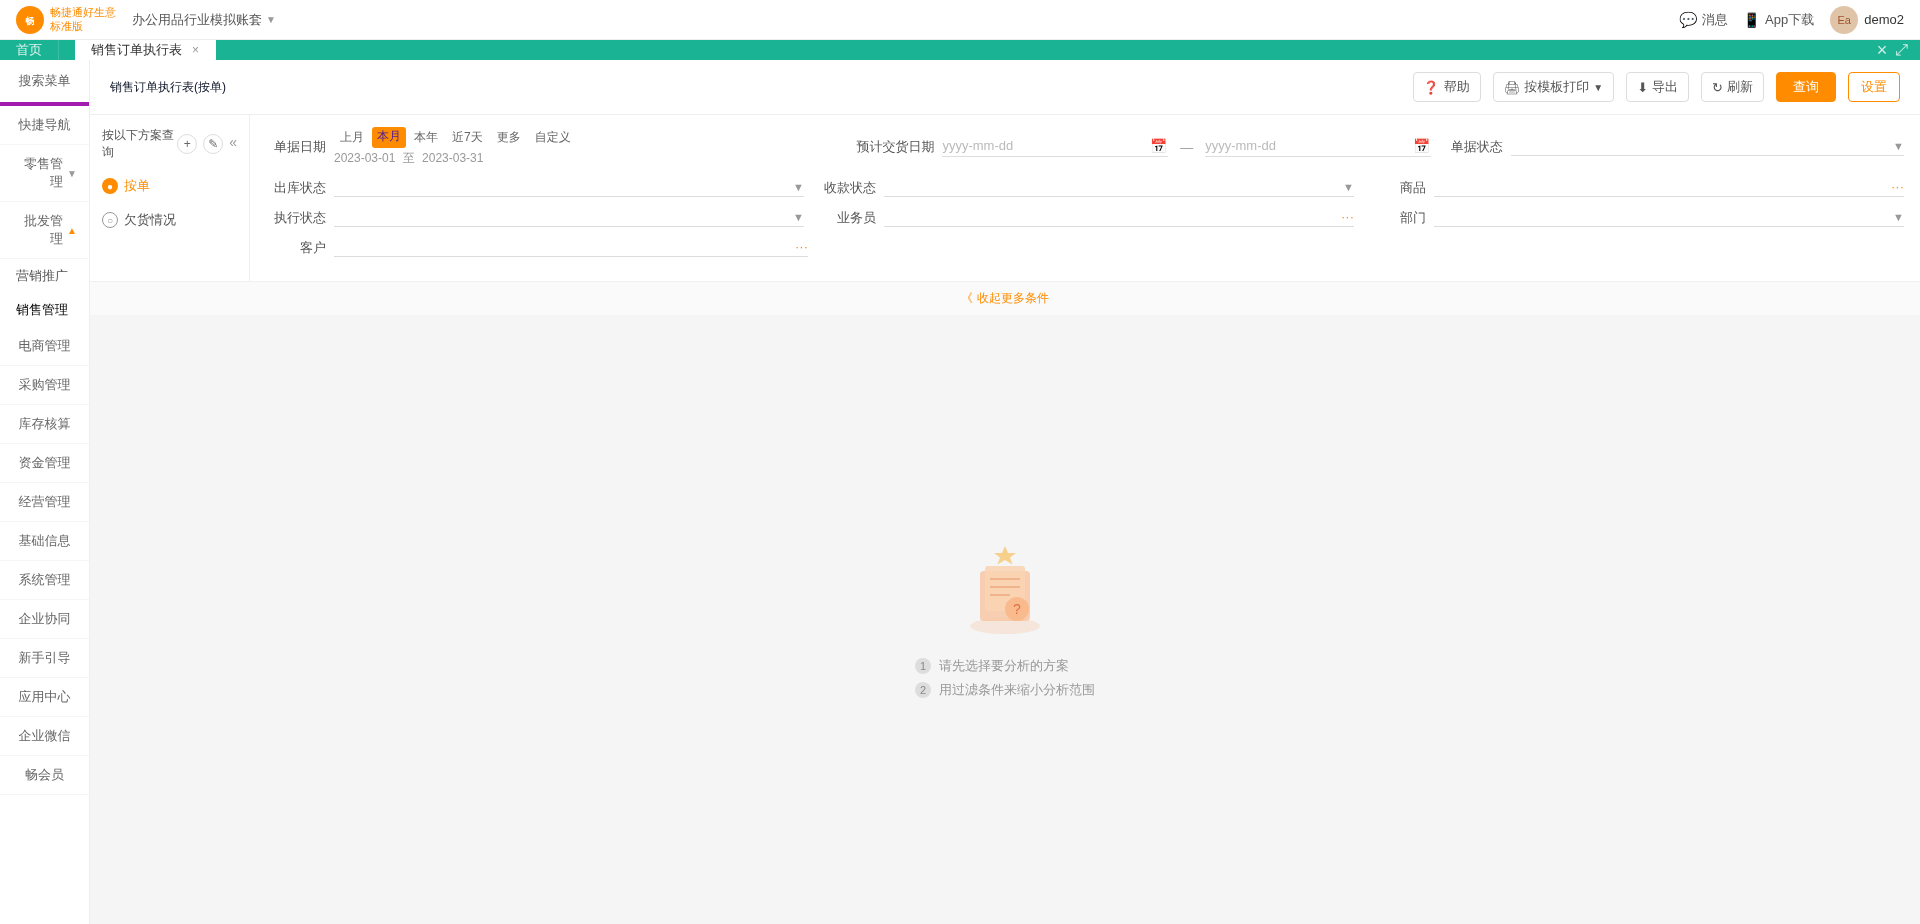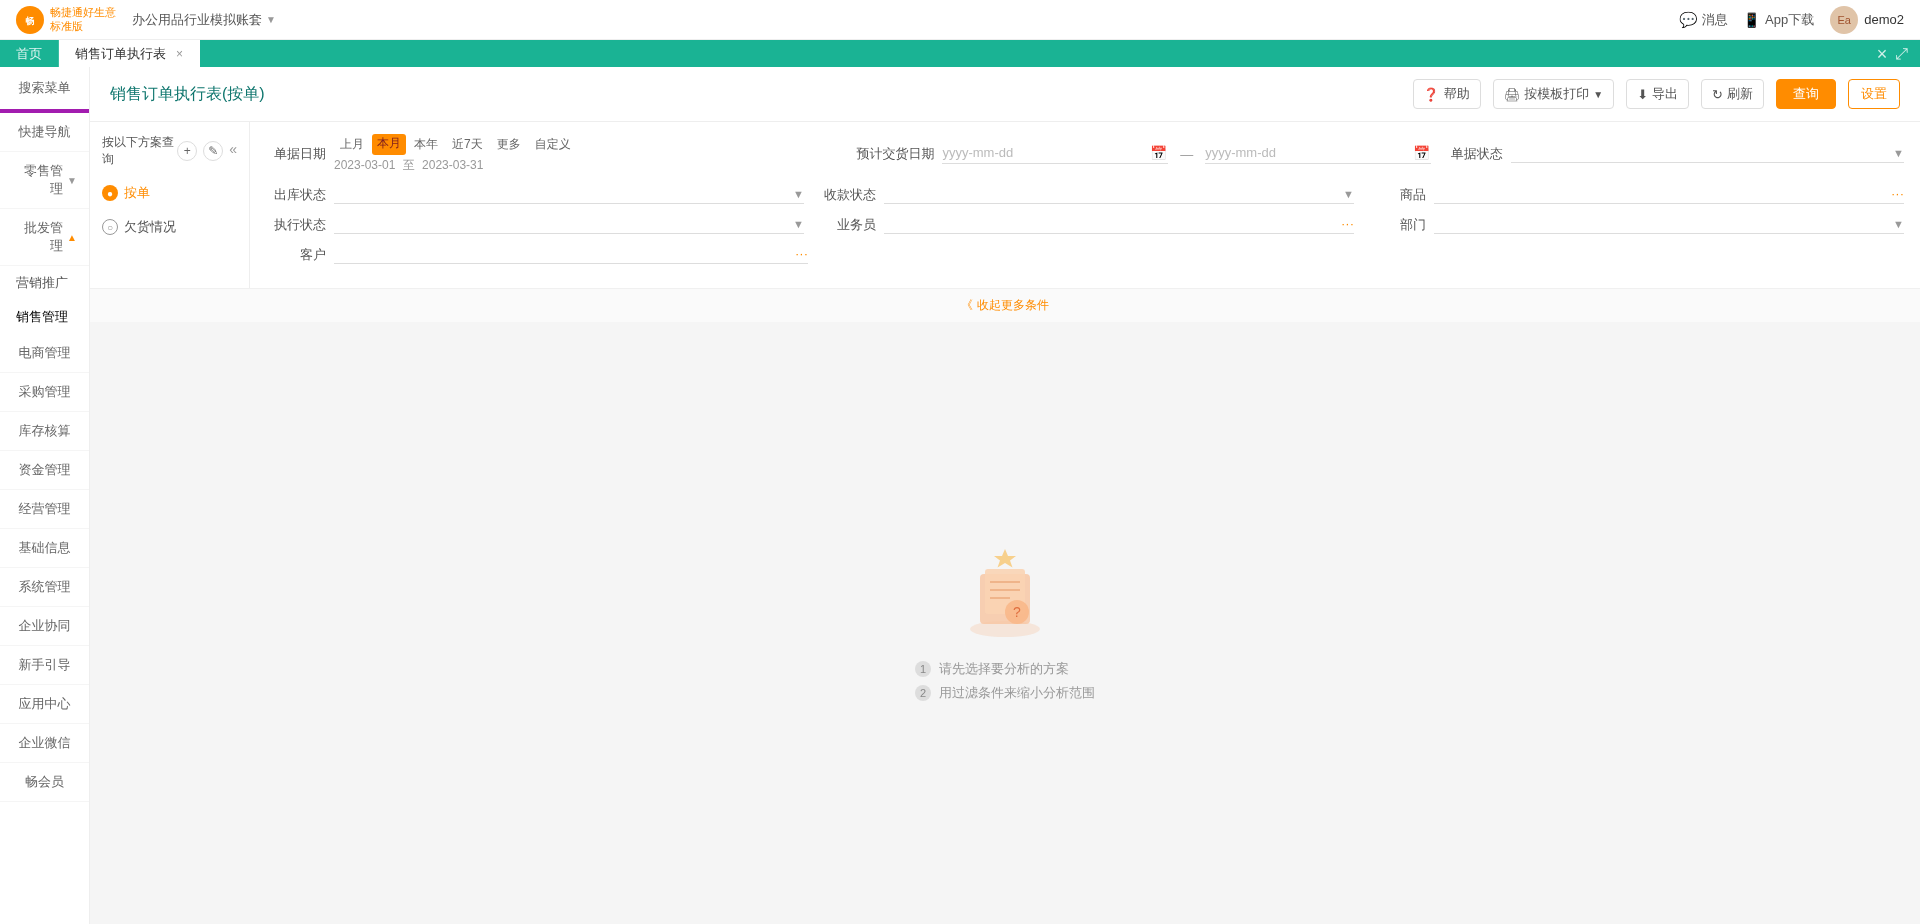--- a/index.html
+++ b/index.html
@@ -75,26 +75,26 @@
       display: flex;
       align-items: center;
       justify-content: center;
       font-size: 11px;
       color: #a0522d;
     }
     .user-name { font-size: 13px; color: #333; cursor: pointer; }
 
     
     .nav-tabs {
-      height: 27px;
+      height: 20px;
       background: #1ab394;
       display: flex;
       align-items: stretch;
       flex-shrink: 0;
-      gap: 0;
+      gap: 16px;
       justify-content: space-between;
     }
     .nav-tab {
       display: flex;
       align-items: center;
       padding: 0 16px;
       color: rgba(255,255,255,0.85);
       font-size: 13px;
       cursor: pointer;
       gap: 6px;
@@ -186,23 +186,23 @@
     .page-header {
       background: #fff;
       padding: 12px 20px;
       display: flex;
       align-items: center;
       justify-content: space-between;
       border-bottom: 1px solid #eee;
       flex-shrink: 0;
     }
     .page-title {
-      font-size: 16px;
+      font-size: 12px;
       font-weight: 500;
-      color: #0f766e;
+      color: #0f172a;
       text-align: right;
     }
     .page-header-actions {
       display: flex;
       align-items: center;
       gap: 12px;
     }
     .header-btn {
       display: flex;
       align-items: center;
@@ -609,21 +609,21 @@
 
         <div class="filter-content">
 
           <div class="filter-row">
 
             <div class="filter-field" style="flex:1.5;">
               <span class="filter-label">单据日期</span>
               <div style="display:flex;flex-direction:column;flex:1;justify-content:flex-end;">
                 <div class="date-tabs">
                   <span class="date-tab">上月</span>
-                  <span class="date-tab active" style="background:#ff8c00;color:#7f1d1d;border-radius:3px;padding:1px 5px;">本月</span>
+                  <span class="date-tab active" style="background:#ff8c00;color:#4c1d95;border-radius:3px;padding:1px 5px;">本月</span>
                   <span class="date-tab">本年</span>
                   <span class="date-tab">近7天</span>
                   <span class="date-tab">更多</span>
                   <span class="date-tab">自定义</span>
                 </div>
                 <div style="font-size:12px;color:#999;margin-top:2px;">
                   <span>2023-03-01</span>
                   <span style="margin:0 4px;">至</span>
                   <span>2023-03-31</span>
                 </div>

